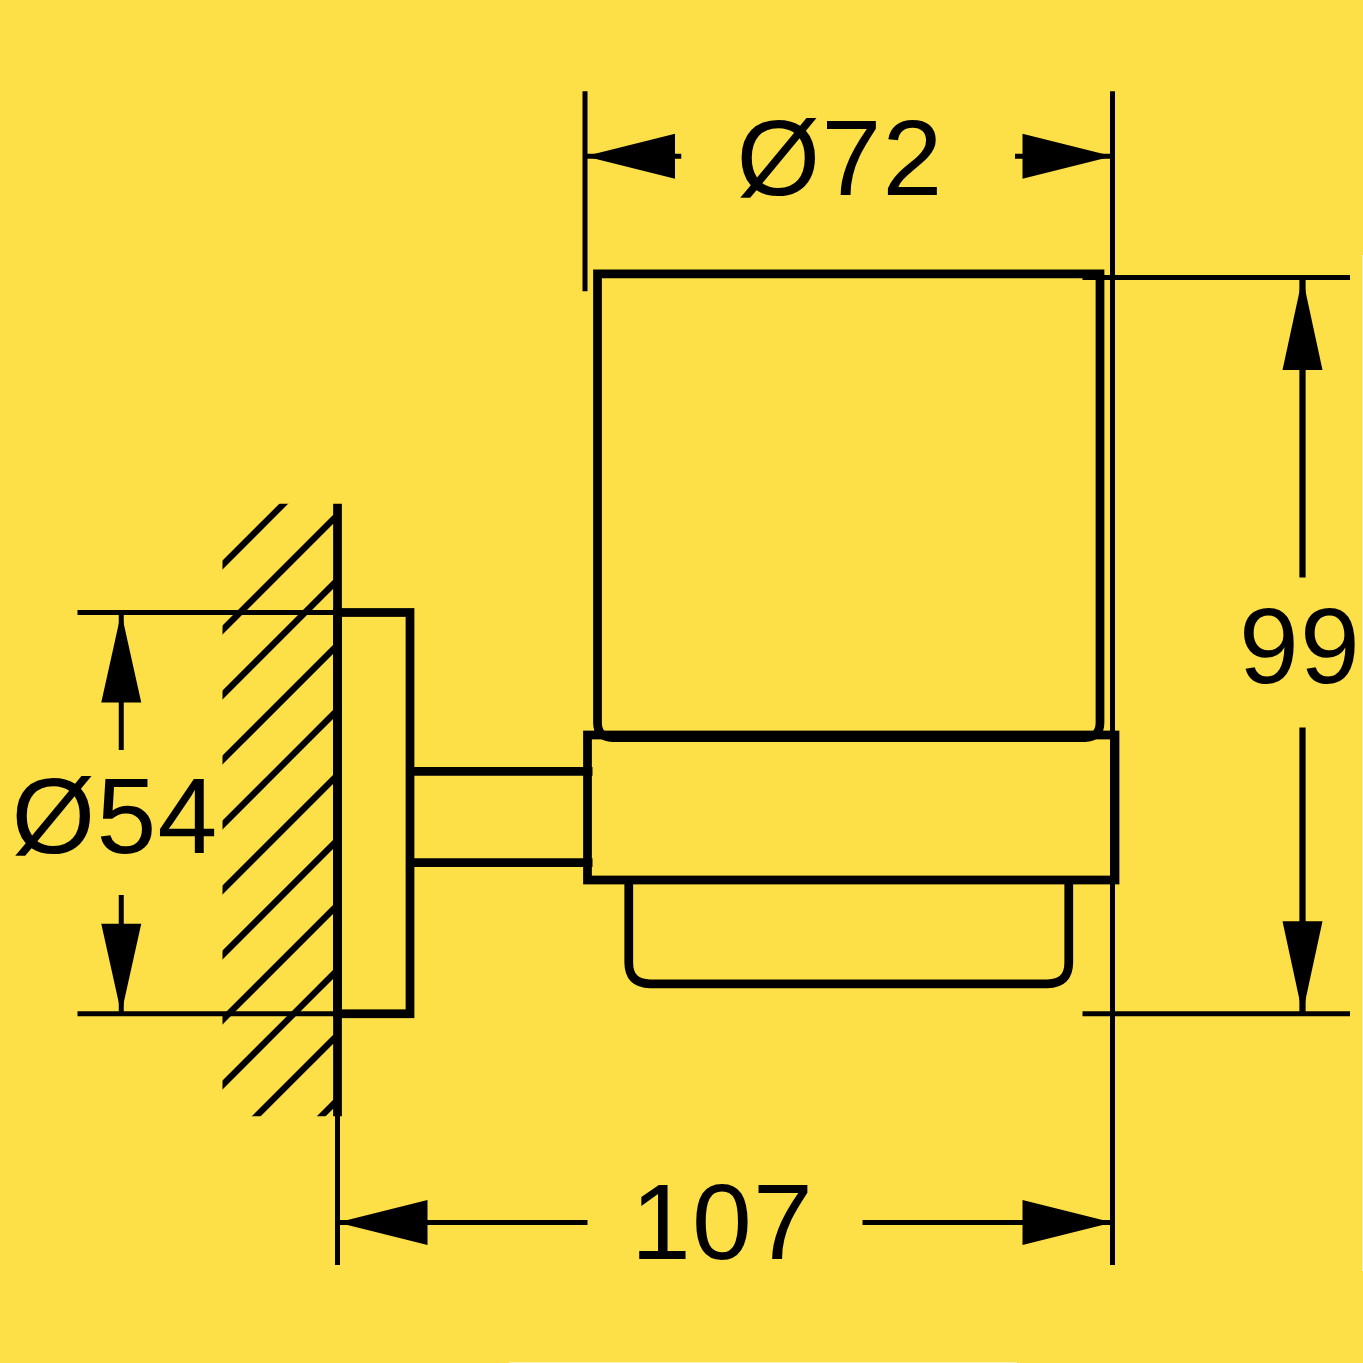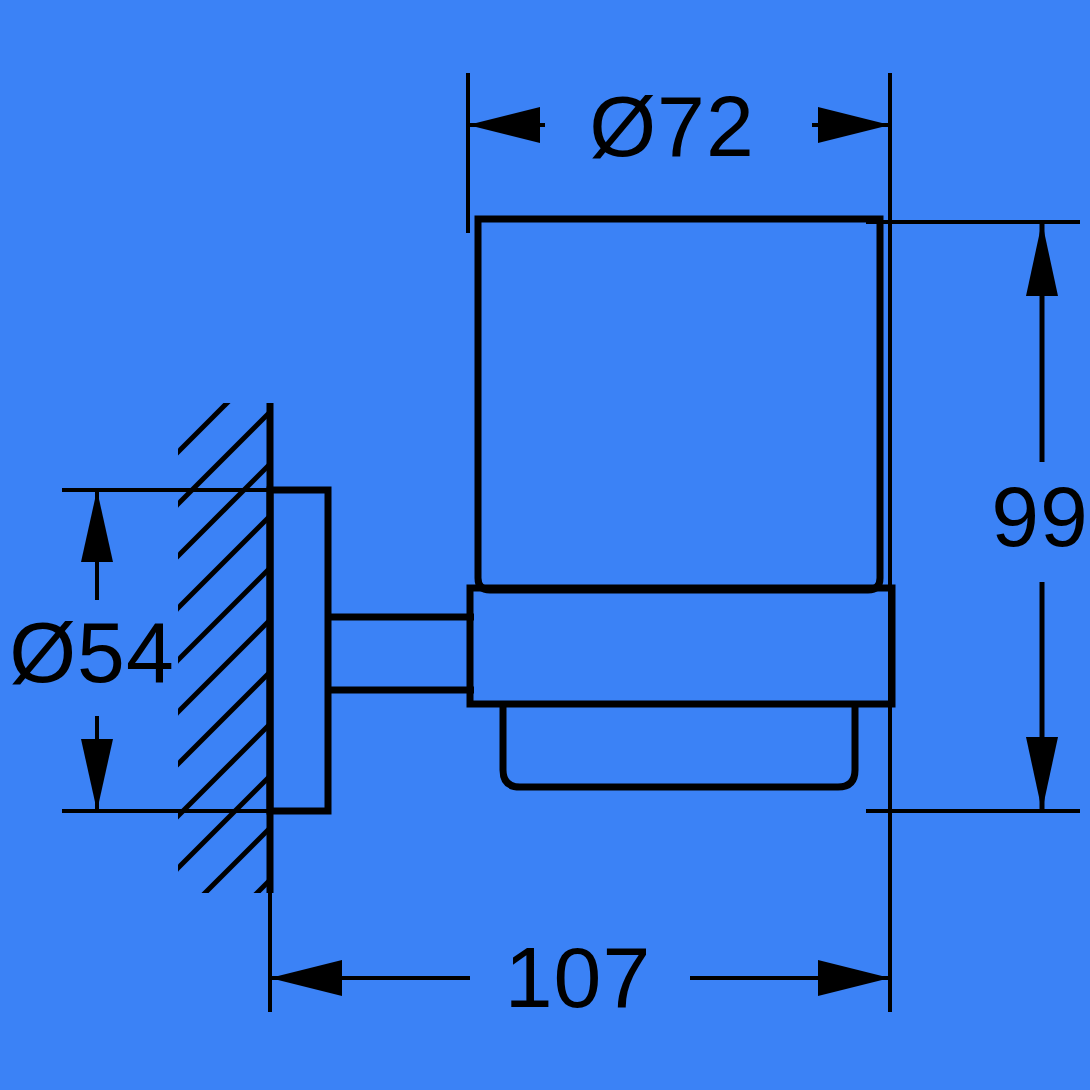--- a/index.html
+++ b/index.html
@@ -10,21 +10,21 @@
   body {
     width: 1090px;
     height: 1090px;
     overflow: hidden;
     font-family: "Liberation Sans", sans-serif;
   }
   #stage {
     position: relative;
     width: 1090px;
     height: 1090px;
-    background: #3b82f6;
+    background: #fde047;
   }
   #drawing {
     position: absolute;
     top: 0;
     left: 0;
     width: 1090px;
     height: 1090px;
     display: block;
   }
   .dim-text {

